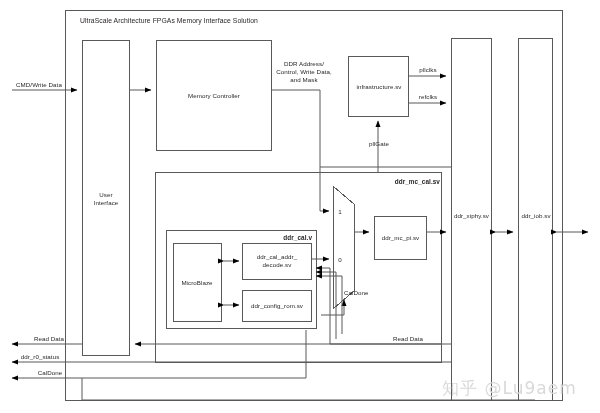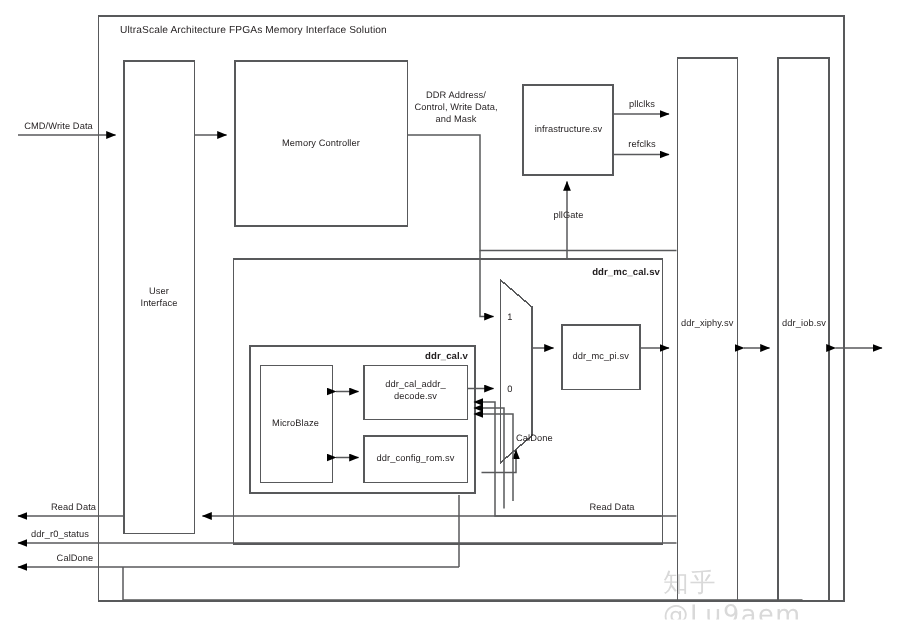--- a/index.html
+++ b/index.html
@@ -1,18 +1,18 @@
 <!DOCTYPE html>
 <html><head>
 <meta charset="utf-8">
 <style>
   html,body{margin:0;padding:0;background:#ffffff;}
   body{width:600px;height:413px;overflow:hidden;
        font-family:"Liberation Sans","DejaVu Sans",sans-serif;}
-  #stage{position:relative;width:492px;height:413px;background:#fff;}
+  #stage{position:relative;width:600px;height:413px;background:#fff;}
   svg{position:absolute;left:0;top:0;}
   .lbl{position:absolute;font-size:6.2px;color:#231f20;line-height:1.32;
        text-align:center;white-space:pre-line;letter-spacing:.01em;}
   .lbl.b{font-weight:bold;font-size:6.4px;}
   .wm{position:absolute;font-size:17px;color:#d9d9d9;letter-spacing:.06em;
       font-family:"DejaVu Sans",sans-serif;user-select:none;}
 </style>
 </head>
 <body>
 

